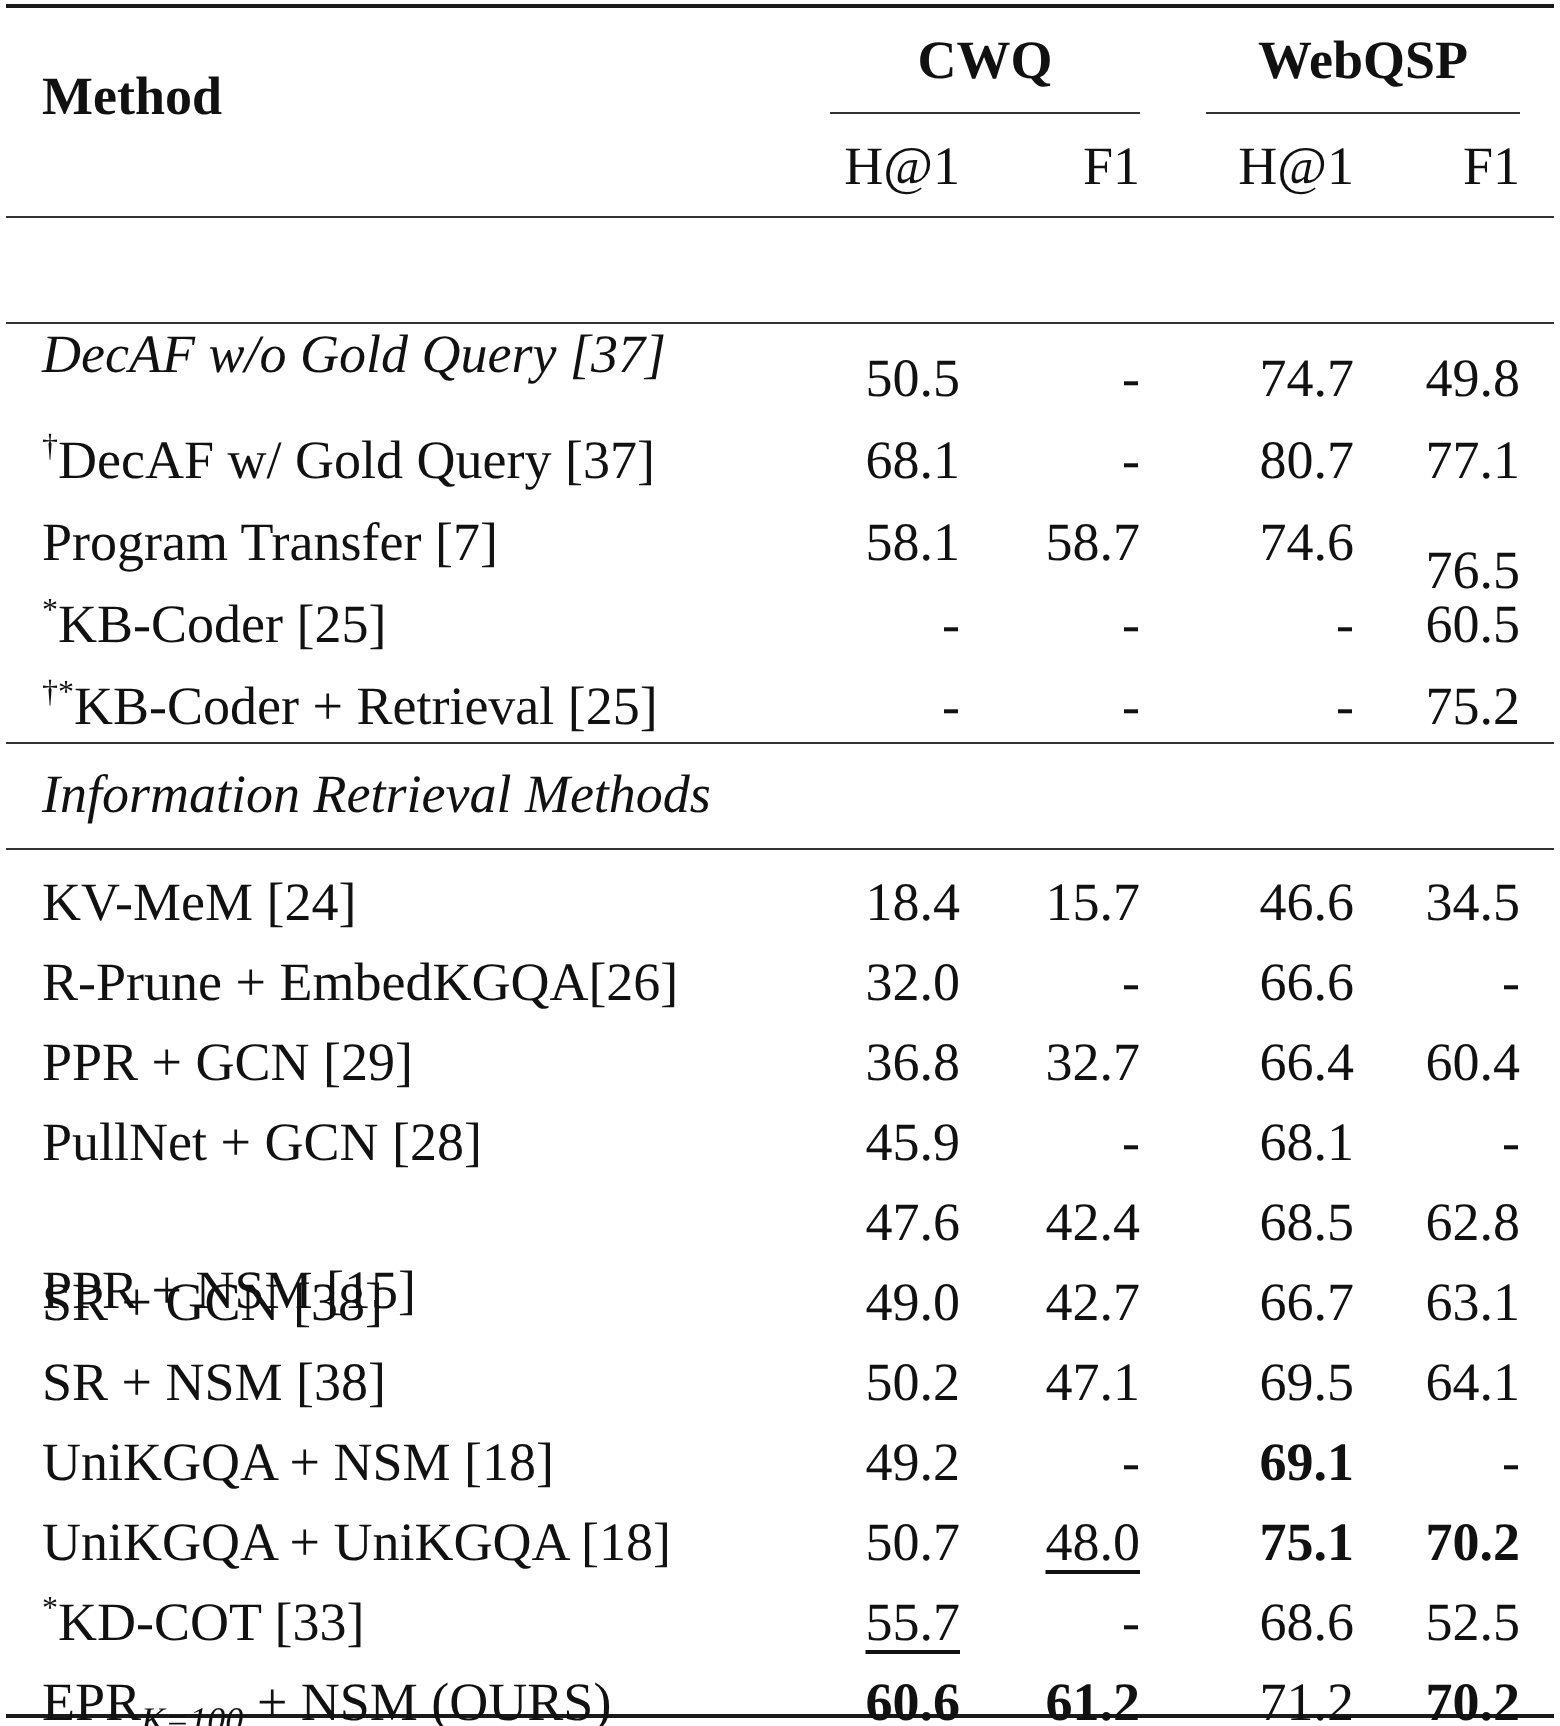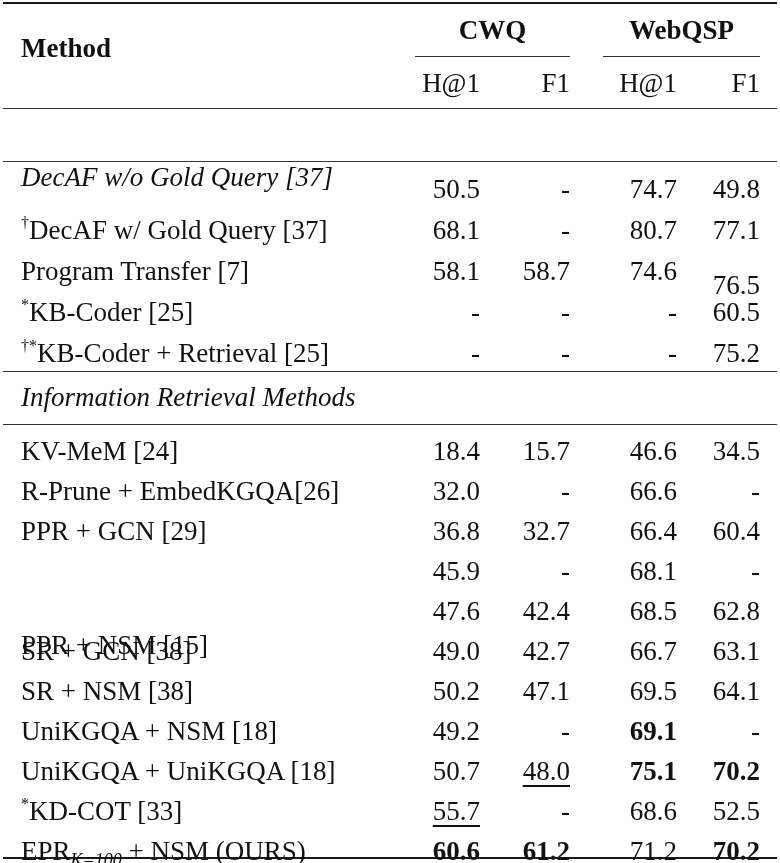--- a/index.html
+++ b/index.html
@@ -81,20 +81,21 @@
     <div class="cell" style="left:21px; top:474px;"><span>R-Prune + EmbedKGQA[26]</span></div>
     <div class="cell num" style="right:300px; top:474px;">32.0</div>
     <div class="cell num" style="right:210px; top:474px;">-</div>
     <div class="cell num" style="right:103px; top:474px;">66.6</div>
     <div class="cell num" style="right:20px; top:474px;">-</div>
     <div class="cell" style="left:21px; top:514px;"><span>PPR + GCN [29]</span></div>
     <div class="cell num" style="right:300px; top:514px;">36.8</div>
     <div class="cell num" style="right:210px; top:514px;">32.7</div>
     <div class="cell num" style="right:103px; top:514px;">66.4</div>
     <div class="cell num" style="right:20px; top:514px;">60.4</div>
+    <div class="cell" style="left:21px; top:554px;"><span>PullNet + GCN [28]</span></div>
     <div class="cell num" style="right:300px; top:554px;">45.9</div>
     <div class="cell num" style="right:210px; top:554px;">-</div>
     <div class="cell num" style="right:103px; top:554px;">68.1</div>
     <div class="cell num" style="right:20px; top:554px;">-</div>
     <div class="cell" style="left:21px; top:628px;"><span>PPR + NSM [15]</span></div>
     <div class="cell num" style="right:300px; top:594px;">47.6</div>
     <div class="cell num" style="right:210px; top:594px;">42.4</div>
     <div class="cell num" style="right:103px; top:594px;">68.5</div>
     <div class="cell num" style="right:20px; top:594px;">62.8</div>
     <div class="cell" style="left:21px; top:634px;"><span>SR + GCN [38]</span></div>

